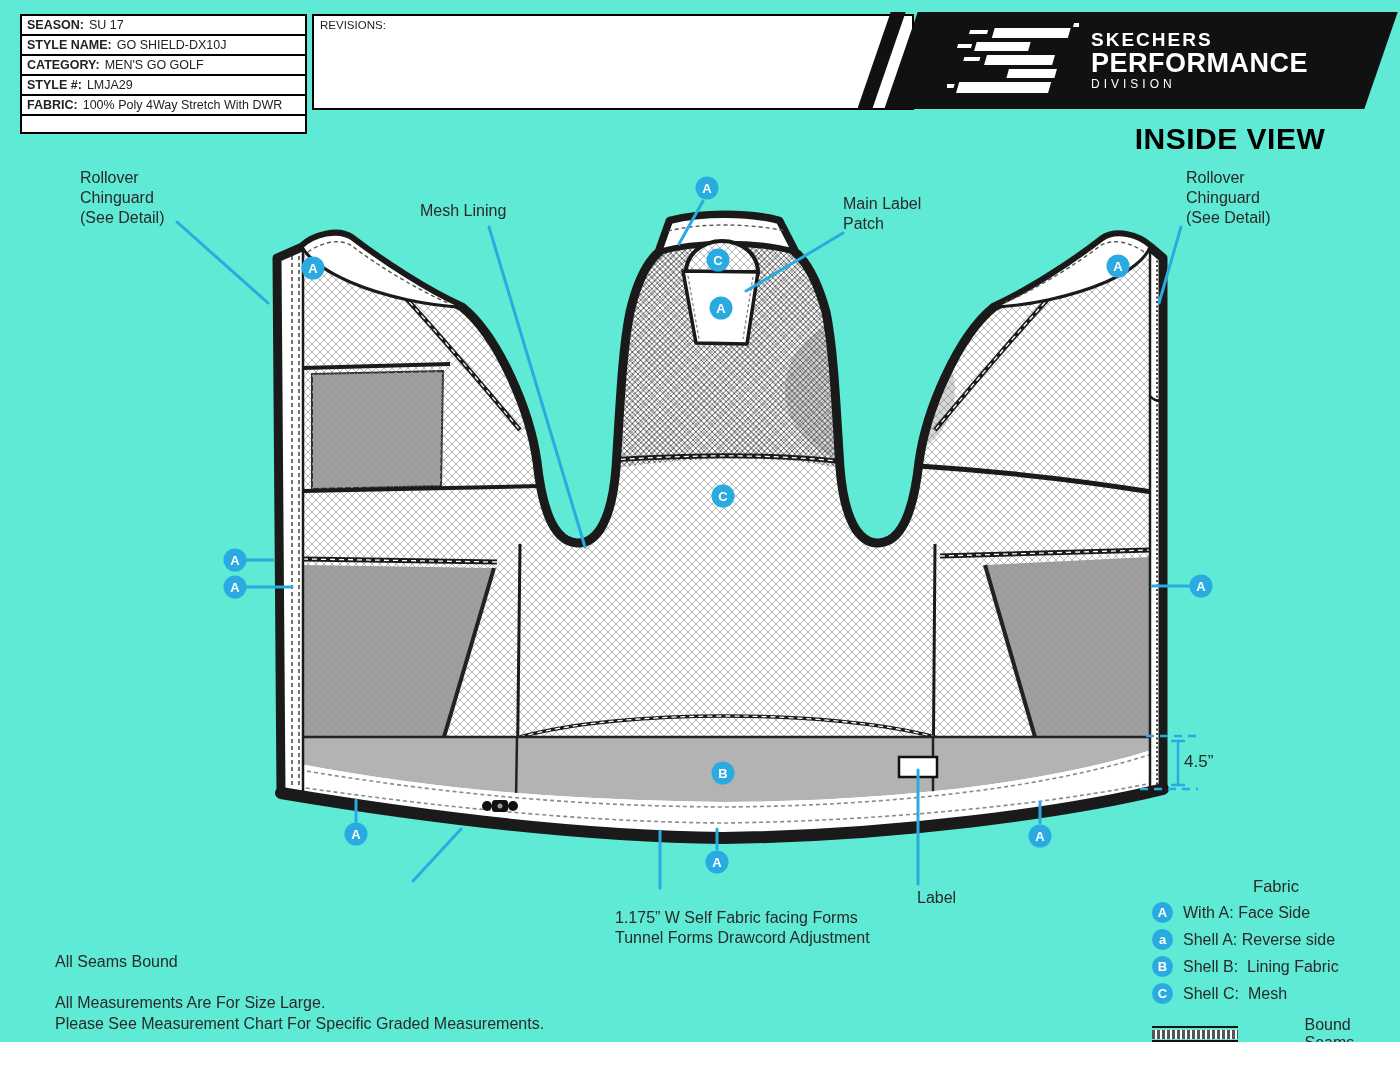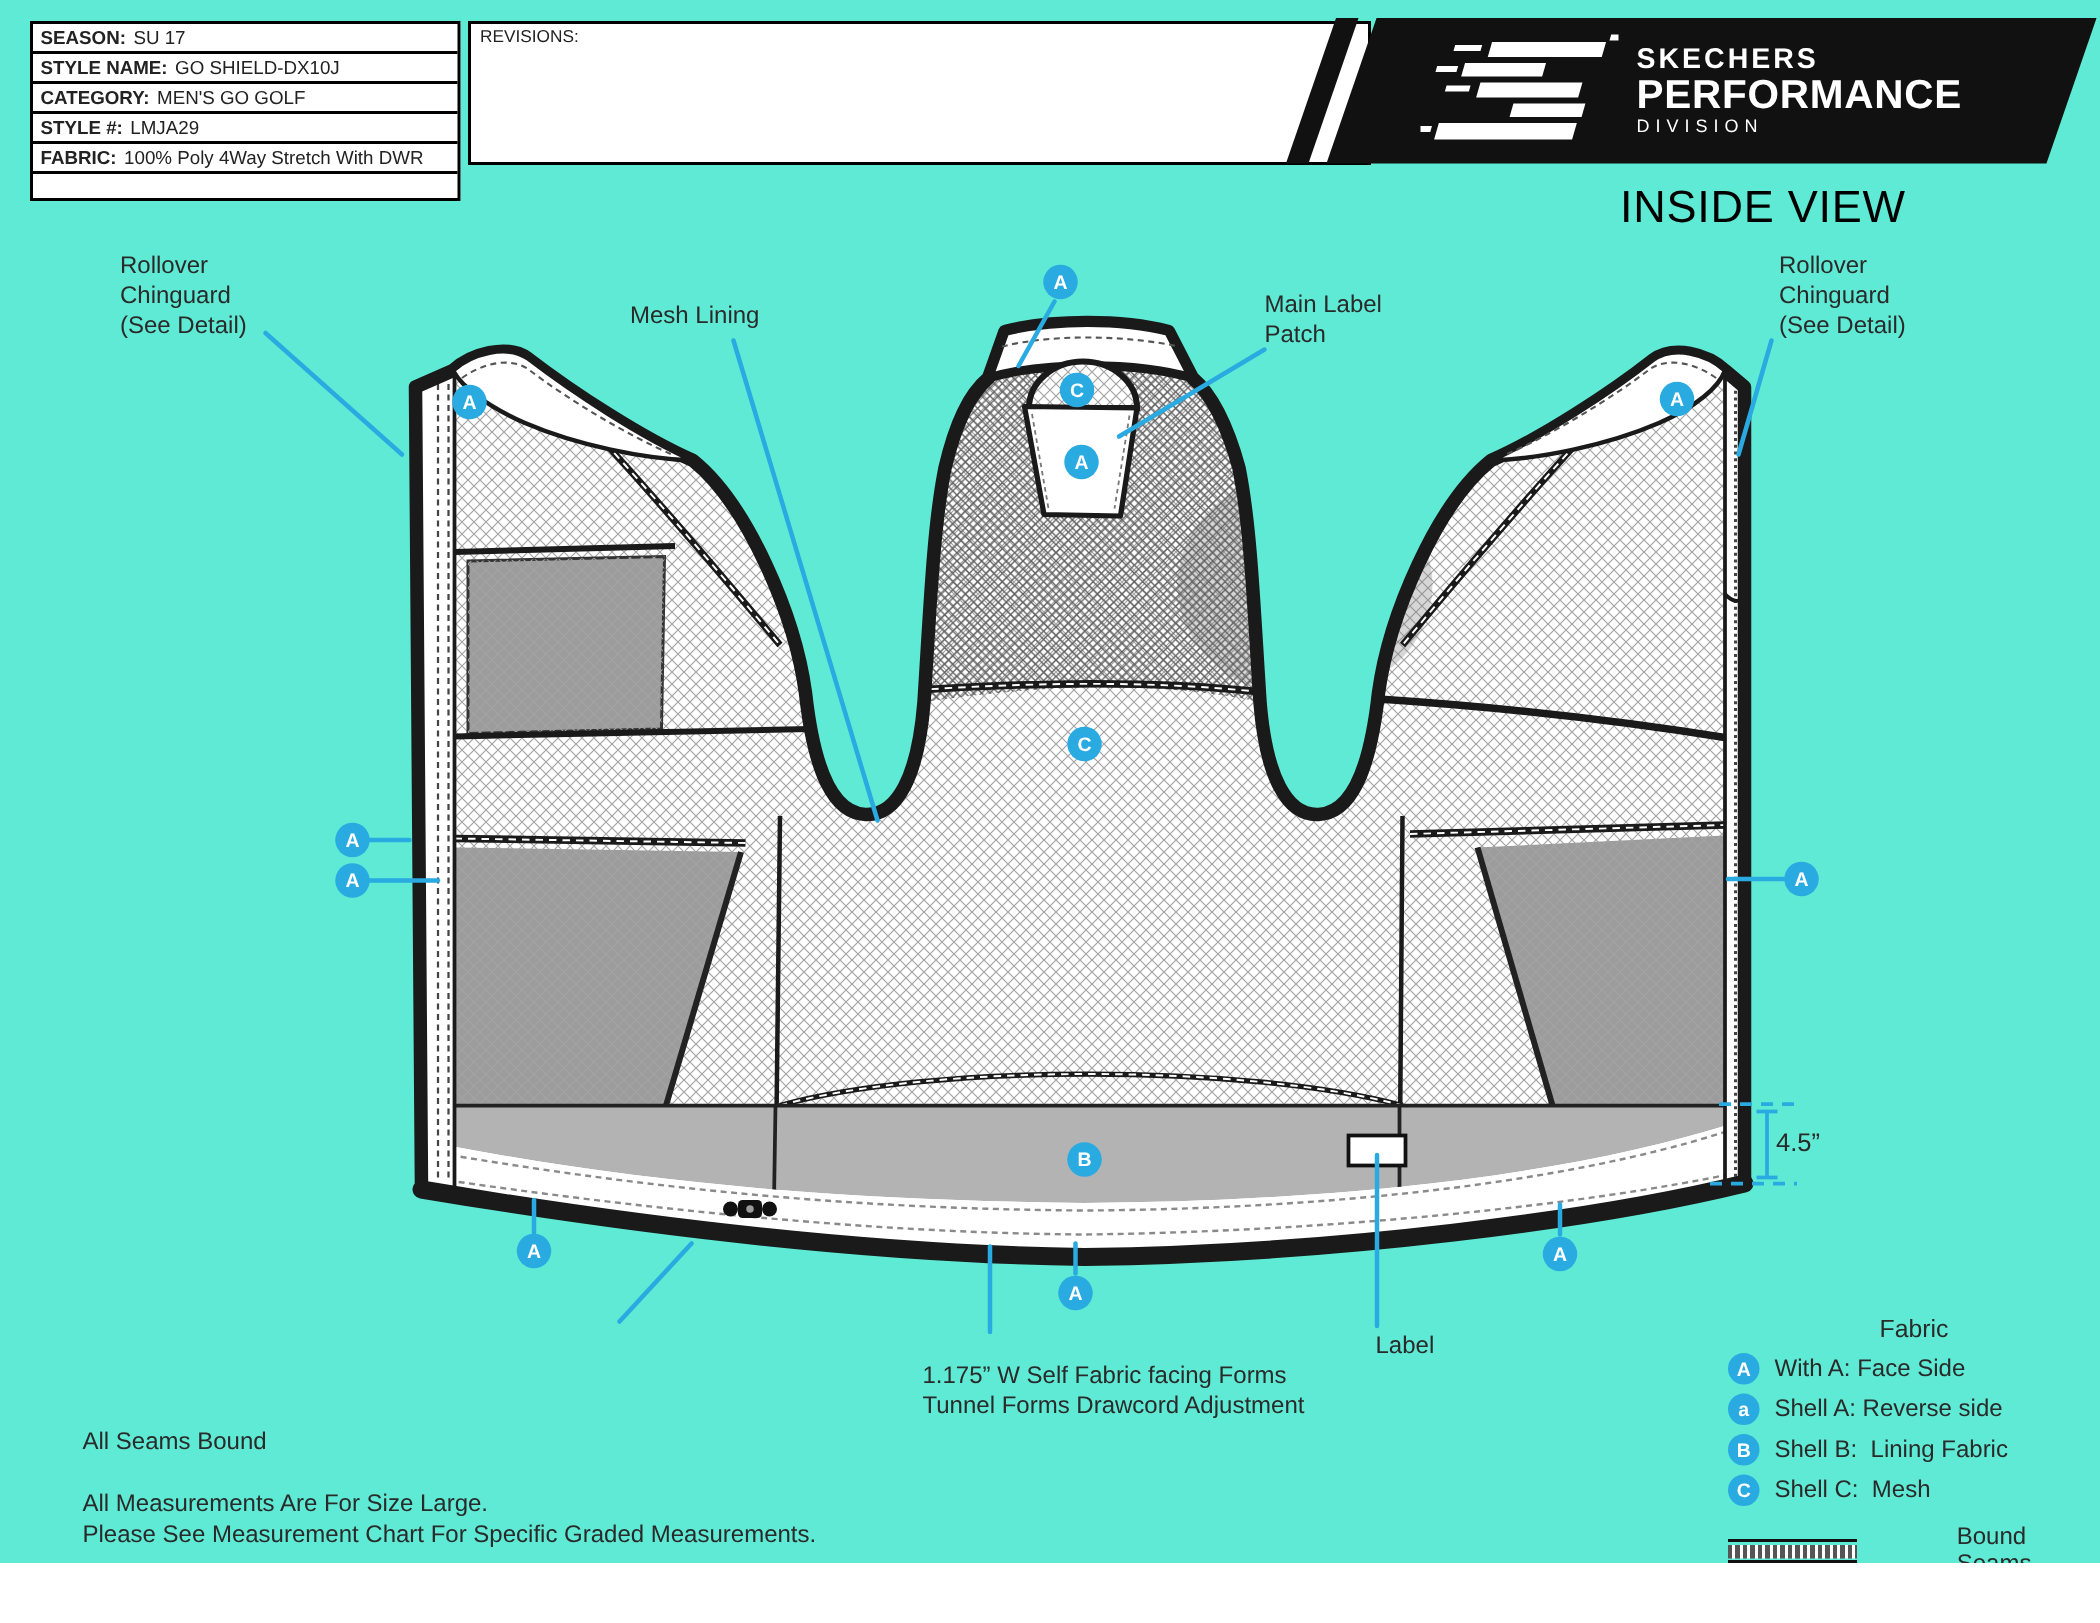--- a/index.html
+++ b/index.html
@@ -14,21 +14,21 @@
   .revisions-box{position:absolute;left:312px;top:14px;width:598px;height:92px;border:2px solid #000;background:#fff;}
   .revisions-label{font-size:11.5px;font-weight:normal;padding:3px 6px;}
   
   .brand-sliver{position:absolute;left:874px;top:12px;width:15px;height:97px;background:#111;transform:skewX(-19deg);}
   .brand-banner{position:absolute;left:901px;top:12px;width:480px;height:97px;background:#111;transform:skewX(-19deg);}
   .brand-inner{position:absolute;inset:0;transform:skewX(19deg);display:flex;align-items:center;padding-left:46px;}
   .brand-text{margin-left:12px;color:#fff;}
   .brand-l1{font-size:19px;font-weight:bold;letter-spacing:2px;line-height:20px;}
   .brand-l2{font-size:27px;font-weight:bold;letter-spacing:.5px;line-height:27px;}
   .brand-l3{font-size:12px;letter-spacing:4px;line-height:14px;}
-  .view-title{position:absolute;left:1080px;top:122px;width:300px;text-align:left;font-size:30px;letter-spacing:.5px;color:#000;}
+  .view-title{position:absolute;left:1080px;top:122px;width:300px;text-align:center;font-size:30px;letter-spacing:.5px;color:#000;font-weight:bold;}
   
   .ann{position:absolute;font-size:16px;line-height:20px;color:#2a2a2a;white-space:pre-line;}
   .ann-rollover-left{left:80px;top:168px;}
   .ann-mesh{left:420px;top:201px;}
   .ann-mainlabel{left:843px;top:194px;}
   .ann-rollover-right{left:1186px;top:168px;}
   .ann-bottom-open{left:370px;top:882px;}
   .ann-tunnel{left:615px;top:908px;}
   .ann-label{left:897px;top:888px;margin-left:20px;}
   .ann-measure{left:1184px;top:752px;font-size:17px;}

